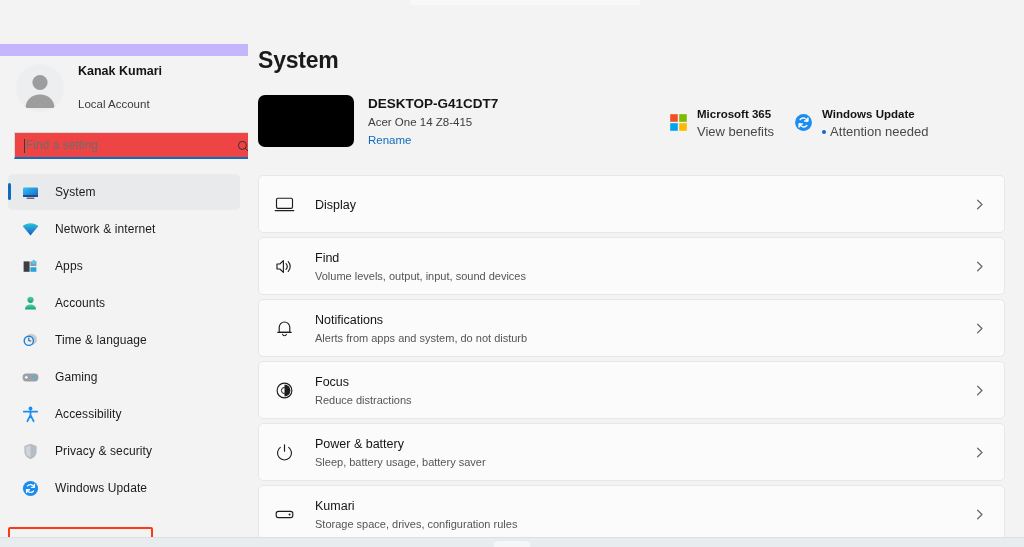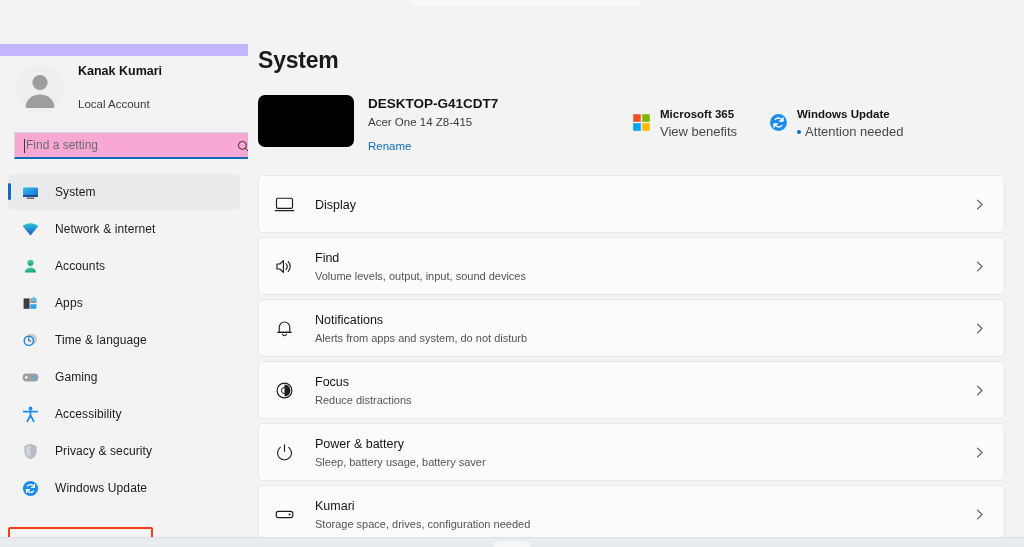--- a/index.html
+++ b/index.html
@@ -96,21 +96,21 @@
     font-size: 11.5px;
     color: #3a3a3a;
     line-height: 15px;
     margin-top: 18px;
   }
 
   .searchbox {
     position: absolute;
     left: 14px; top: 76px;
     width: 246px; height: 27px;
-    background: #f9a8d4;
+    background: #ef4444;
     border: 1px solid #d8d9db;
     border-bottom: 2px solid #0f6cbd;
     border-radius: 0;
     box-sizing: border-box;
     display: flex; align-items: center;
   }
   .search-caret {
     position: absolute;
     left: 9px; top: 6px;
     width: 1px; height: 14px;
@@ -221,29 +221,29 @@
   .device-model {
     font-size: 11.5px;
     color: #3c3c3c;
     line-height: 16px;
     margin-top: 1px;
   }
   .device-rename {
     font-size: 11.5px;
     color: #0f6cbd;
     line-height: 16px;
-    margin-top: 8px;
+    margin-top: 2px;
     display: inline-block;
   }
 
   .status-cards {
     position: absolute;
-    left: 366px; top: 5px;
+    left: 403px; top: 5px;
     display: flex;
-    gap: 16px;
+    gap: 4px;
   }
   .status-card {
     display: flex;
     align-items: center;
     padding: 4px 8px 4px 6px;
     border-radius: 5px;
   }
   .sc-ico {
     width: 22px; height: 22px;
     flex: none;
@@ -429,43 +429,43 @@
             <path d="M1.6 6.1C3.8 4.2 6.5 3.2 9.5 3.2s5.7 1 7.9 2.9L9.5 15.4z" fill="url(#gwifi)"></path>
           </svg>
         </span>
         <span class="nav-label">Network &amp; internet</span>
       </div>
 
 
       <div class="navitem">
         <span class="nav-ico">
           <svg width="19" height="19" viewBox="0 0 19 19">
+            <rect x="2.6" y="4.4" width="6" height="10.4" fill="#3b3f45"></rect>
+            <rect x="9.4" y="4.4" width="6" height="4.6" fill="#8f959c"></rect>
+            <path d="M9.4 10.2h6v4.6h-6z" fill="#27a5e0"></path>
+            <path d="M12.8 2.4 15.6 5.1 12.8 7.8 10 5.1z" fill="#5fc3f0"></path>
+          </svg>
+        </span>
+        <span class="nav-label">Apps</span>
+      </div>
+
+      <div class="navitem">
+        <span class="nav-ico">
+          <svg width="19" height="19" viewBox="0 0 19 19">
             <defs>
                 <linearGradient id="gacc" x1="0" y1="0" x2="0" y2="1">
               <stop offset="0" stop-color="#4fd0a8"></stop>
                   <stop offset="1" stop-color="#17a07c"></stop>
             </linearGradient>
               </defs>
             <circle cx="9.5" cy="5.8" r="3.1" fill="url(#gacc)"></circle>
             <path d="M4 15.4c0-3 2.5-4.9 5.5-4.9s5.5 1.9 5.5 4.9z" fill="url(#gacc)"></path>
           </svg>
         </span>
         <span class="nav-label">Accounts</span>
-      </div>
-
-      <div class="navitem">
-        <span class="nav-ico">
-          <svg width="19" height="19" viewBox="0 0 19 19">
-            <rect x="2.6" y="4.4" width="6" height="10.4" fill="#3b3f45"></rect>
-            <rect x="9.4" y="4.4" width="6" height="4.6" fill="#8f959c"></rect>
-            <path d="M9.4 10.2h6v4.6h-6z" fill="#27a5e0"></path>
-            <path d="M12.8 2.4 15.6 5.1 12.8 7.8 10 5.1z" fill="#5fc3f0"></path>
-          </svg>
-        </span>
-        <span class="nav-label">Apps</span>
       </div>
 
       <div class="navitem">
         <span class="nav-ico">
           <svg width="19" height="19" viewBox="0 0 19 19">
             <circle cx="10.4" cy="8.4" r="5.6" fill="#c7ccd2"></circle>
             <circle cx="7.8" cy="9.8" r="5.3" fill="#1f7fd4"></circle>
             <circle cx="7.8" cy="9.8" r="3.9" fill="#e9eff6"></circle>
             <path d="M7.8 7.2v2.7h2.1" fill="none" stroke="#1b4f86" stroke-width="1" stroke-linecap="round"></path>
           </svg>
@@ -665,21 +665,21 @@
 
       <div class="row">
         <span class="row-ico">
           <svg width="21" height="21" viewBox="0 0 21 21">
             <rect x="2.2" y="7.4" width="16.6" height="6.2" rx="2.2" fill="none" stroke="#1d1d1d" stroke-width="1.15"></rect>
             <circle cx="15.6" cy="10.5" r="1" fill="#1d1d1d"></circle>
           </svg>
         </span>
         <span class="row-text">
           <span class="row-title">Kumari</span><br>
-          <span class="row-sub">Storage space, drives, configuration needed</span>
+          <span class="row-sub">Storage space, drives, configuration rules</span>
         </span>
         <span class="row-chev">
           <svg width="13" height="13" viewBox="0 0 13 13">
             <path d="M4.6 2.2 9 6.5l-4.4 4.3" fill="none" stroke="#6a6a6a" stroke-width="1.25" stroke-linecap="round" stroke-linejoin="round"></path>
           </svg>
         </span>
       </div>
 
     </div>
   </div>

